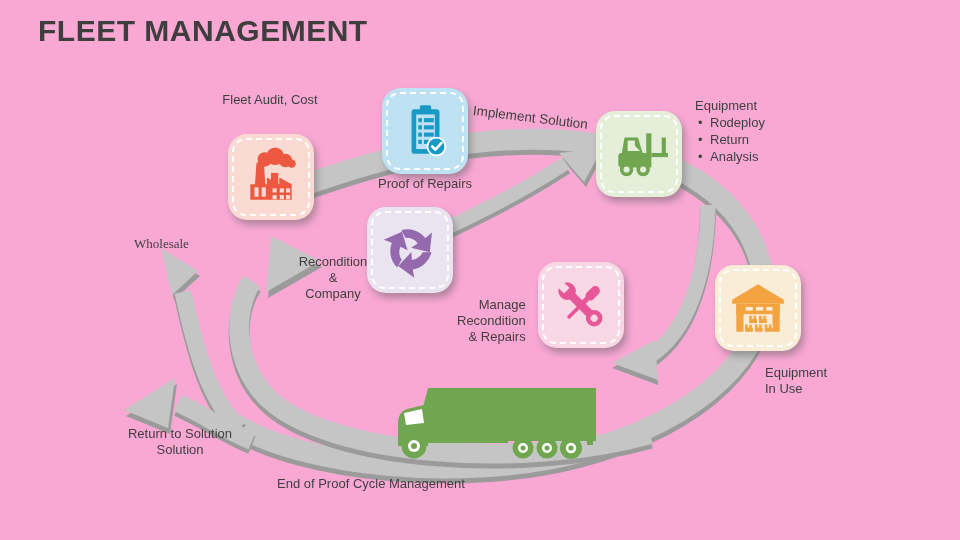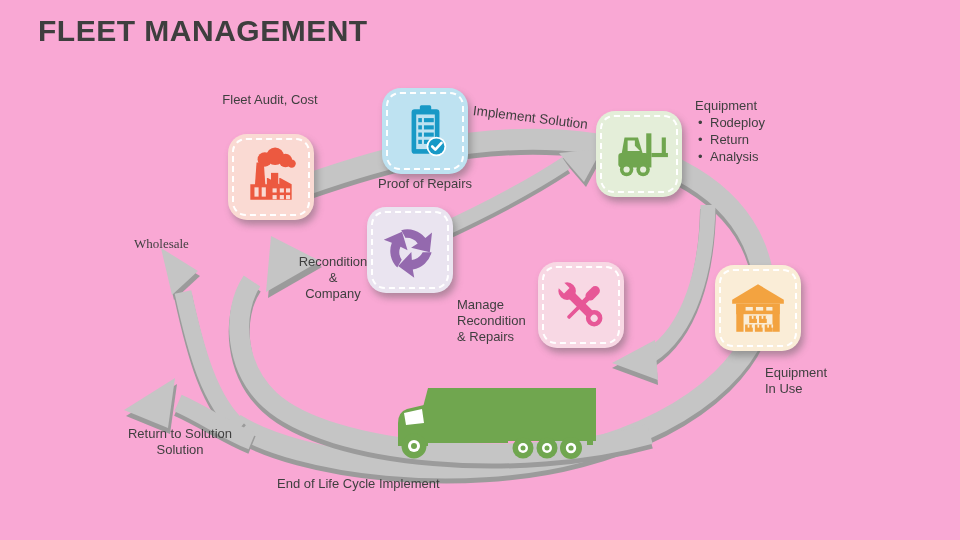--- a/index.html
+++ b/index.html
@@ -244,33 +244,33 @@
     <div class="bullet">Return</div>
     <div class="bullet">Analysis</div>
   </div>
 
   <div class="label center" style="left:283px; top:234px; width:100px;margin-top:20px;">
     <div>Recondition</div>
     <div>&amp;</div>
     <div>Company</div>
   </div>
 
-  <div class="label" style="left:457px; top:297px;">
+  <div class="label" style="left:457px; top:297px;text-align:right;">
     <div>Manage</div>
     <div>Recondition</div>
     <div>&amp; Repairs</div>
   </div>
 
   <div class="label" style="left:765px; top:365px;">
     <div>Equipment</div>
     <div>In Use</div>
   </div>
 
   <div class="label" style="left:134px; top:236px;font-family:Liberation Serif, serif;">Wholesale</div>
 
   <div class="label center" style="left:120px; top:426px; width:120px;">
     <div>Return to Solution</div>
     <div>Solution</div>
   </div>
 
-  <div class="label" style="left:277px; top:476px;">End of Life Cycle Implement</div>
+  <div class="label" style="left:277px; top:476px;">End of Proof Cycle Management</div>
 
 </div>
 
 </body></html>

